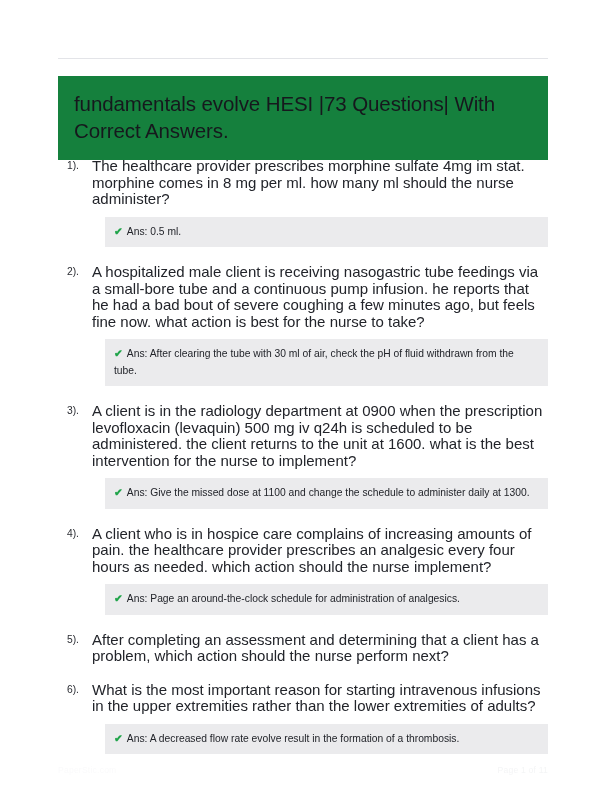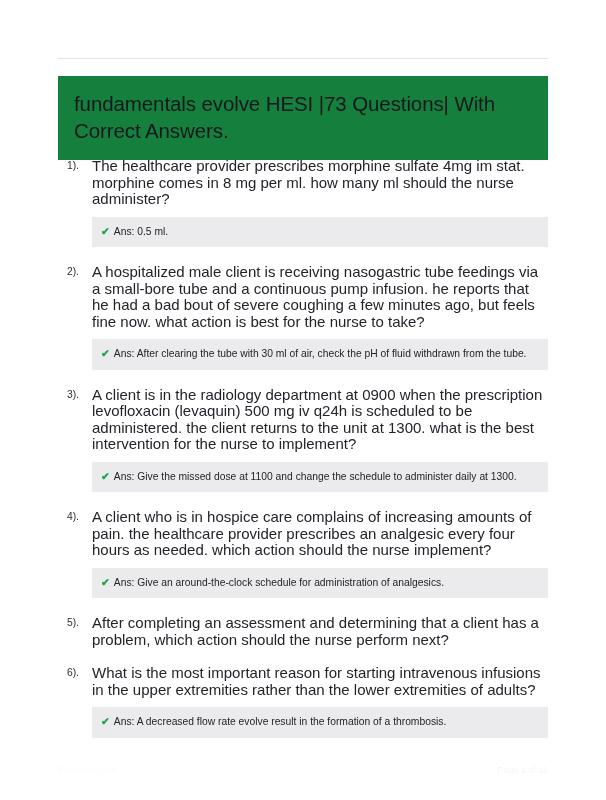--- a/index.html
+++ b/index.html
@@ -81,21 +81,21 @@
   }
   .qtext {
     flex: 1;
     font-size: 15px;
     line-height: 16.5px;
     color: #22242a;
     padding-right: 4px;
   }
   .answer {
     margin-top: 9px;
-    margin-left: 34px;
+    margin-left: 47px;
     background: #ebebed;
     padding: 6px 10px 7px 9px;
     box-sizing: border-box;
     font-size: 10.3px;
     line-height: 16.5px;
     color: #22242a;
     display: block;
   }
   .tick {
     color: #20a44a;
@@ -151,31 +151,31 @@
       <div class="qhead">
         <div class="qnum">2).</div>
         <div class="qtext">A hospitalized male client is receiving nasogastric tube feedings via a small-bore tube and a continuous pump infusion. he reports that he had a bad bout of severe coughing a few minutes ago, but feels fine now. what action is best for the nurse to take?</div>
       </div>
       <div class="answer"><span class="tick">✔</span><span>Ans: After clearing the tube with 30 ml of air, check the pH of fluid withdrawn from the tube.</span></div>
     </div>
 
     <div class="qitem">
       <div class="qhead">
         <div class="qnum">3).</div>
-        <div class="qtext">A client is in the radiology department at 0900 when the prescription levofloxacin (levaquin) 500 mg iv q24h is scheduled to be administered. the client returns to the unit at 1300. what is the best intervention for the nurse to implement?</div>
+        <div class="qtext">A client is in the radiology department at 0900 when the prescription levofloxacin (levaquin) 500 mg iv q24h is scheduled to be administered. the client returns to the unit at 1600. what is the best intervention for the nurse to implement?</div>
       </div>
       <div class="answer"><span class="tick">✔</span><span>Ans: Give the missed dose at 1100 and change the schedule to administer daily at 1300.</span></div>
     </div>
 
     <div class="qitem">
       <div class="qhead">
         <div class="qnum">4).</div>
         <div class="qtext">A client who is in hospice care complains of increasing amounts of pain. the healthcare provider prescribes an analgesic every four hours as needed. which action should the nurse implement?</div>
       </div>
-      <div class="answer"><span class="tick">✔</span><span>Ans: Give an around-the-clock schedule for administration of analgesics.</span></div>
+      <div class="answer"><span class="tick">✔</span><span>Ans: Page an around-the-clock schedule for administration of analgesics.</span></div>
     </div>
 
     <div class="qitem">
       <div class="qhead">
         <div class="qnum">5).</div>
         <div class="qtext">After completing an assessment and determining that a client has a problem, which action should the nurse perform next?</div>
       </div>
     </div>
 
     <div class="qitem">

